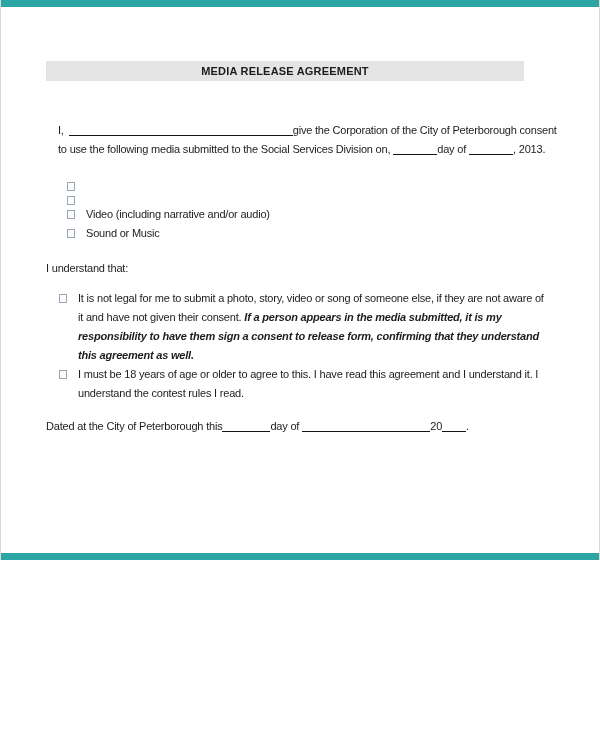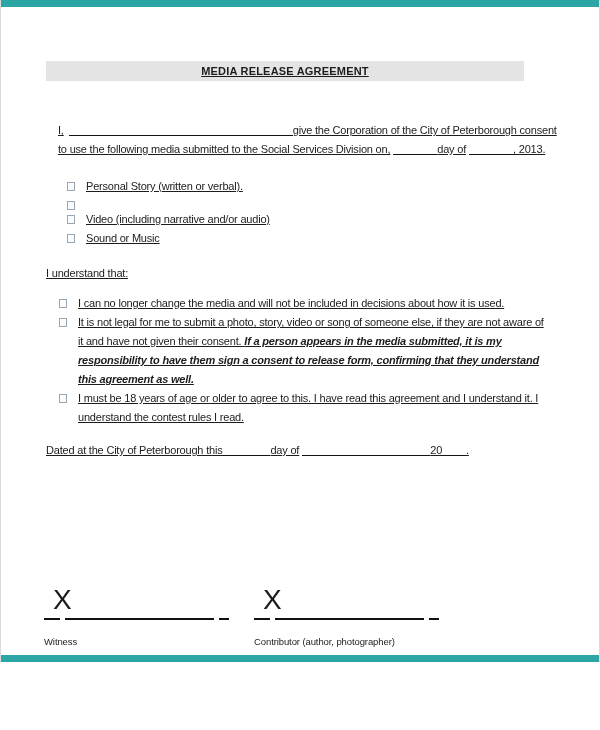--- a/index.html
+++ b/index.html
@@ -4,27 +4,26 @@
 <style>
   * { margin: 0; padding: 0; box-sizing: border-box; }
   html, body { background: #ffffff; }
   body {
     width: 600px; height: 730px;
     font-family: "Liberation Sans", "DejaVu Sans", sans-serif;
     color: var(--text, #1c1c1c);
     position: relative;
   }
   .page {
-    width: 600px; height: 662px;
+    width: 600px; height: 560px;
     background: #ffffff;
     border-left: 1px solid #d9d9d9;
     border-right: 1px solid #d9d9d9;
     position: relative;
     overflow: hidden;
-    text-decoration: underline;
   }
   .accent-bar {
     position: absolute; left: 0; width: 600px; height: 7px;
     background: var(--accent-bar, #2ba6a4);
   }
   .accent-bar.top { top: 0; }
   .accent-bar.bottom { bottom: 0; }
 
   .content { padding: 0 50px 0 45px; }
 
@@ -103,42 +102,37 @@
 
     <div class="title-bar">
       <span>MEDIA RELEASE AGREEMENT</span>
     </div>
 
     <p class="intro bodytext"><span>I,</span><span class="blank blank-name"></span><span>give the Corporation of the City of Peterborough consent to use the following media submitted to the Social Services Division on,</span><span class="blank blank-sm"></span><span>day of</span><span class="blank blank-sm"></span><span>, 2013.</span></p>
 
     <div class="checklist bodytext">
       <div class="check-item">
         <span class="cb"></span>
-        <span>Personal Story (written or verbal).</span>
       </div>
       <div class="check-item">
         <span class="cb"></span>
       </div>
       <div class="check-item">
         <span class="cb"></span>
         <span>Video (including narrative and/or audio)</span>
       </div>
       <div class="check-item">
         <span class="cb"></span>
         <span>Sound or Music</span>
       </div>
     </div>
 
     <p class="understand-heading bodytext">I understand that:</p>
 
     <div class="u-list bodytext">
-      <div class="u-item">
-        <span class="cb"></span>
-        <span class="txt">I can no longer change the media and will not be included in decisions about how it is used.</span>
-      </div>
       <div class="u-item">
         <span class="cb"></span>
         <span class="txt"><span>It is not legal for me to submit a photo, story, video or song of someone else, if they are not aware of it and have not given their consent.  </span><span class="bi">If a person appears in the media submitted, it is my responsibility to have them sign a consent to release form, confirming that they understand this agreement as well.</span></span>
       </div>
       <div class="u-item">
         <span class="cb"></span>
         <span class="txt">I must be 18 years of age or older to agree to this. I have read this agreement and I understand it. I understand the contest rules I read.</span>
       </div>
     </div>
 

